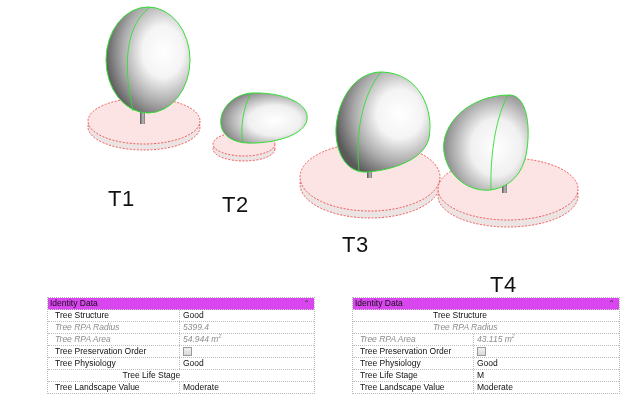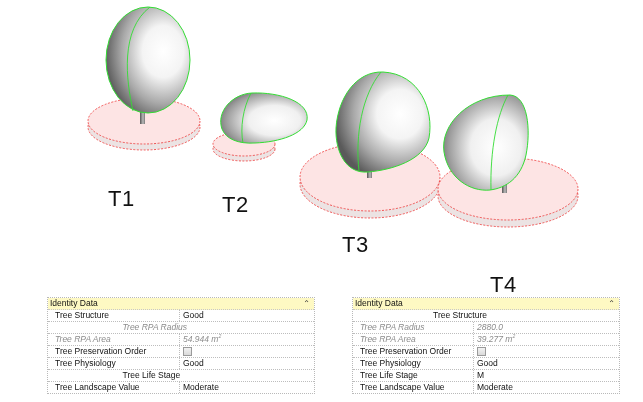--- a/index.html
+++ b/index.html
@@ -13,21 +13,21 @@
       position: absolute; font-family: "Liberation Sans", sans-serif;
       font-size: 22px; color: #111; letter-spacing: 0.5px;
     }
     .panel {
       position: absolute; top: 297px; width: 266px;
       border: 1px dotted #b9b9b9;
       font-family: "Liberation Sans", sans-serif; font-size: 8.5px;
       color: #111; background: #fff;
     }
     .panel-header {
-      height: 11px; line-height: 11px; background: #fef9c3;
+      height: 11px; line-height: 11px; background: #d946ef;
       padding-left: 2px; position: relative; font-weight: normal;
       border-bottom: 1px dotted #c8c8c8;
     }
     .collapse-icon {
       position: absolute; right: 4px; top: 0; font-size: 8px; color: #333;
     }
     .row {
       display: flex; height: 11px; line-height: 11px;
       border-bottom: 1px dotted #bdbdbd;
       justify-content: center;
@@ -127,20 +127,21 @@
   <div class="panel-header">
     <span>Identity Data</span>
     <span class="collapse-icon">⌃</span>
   </div>
   <div class="row">
     <div class="cell-label" style="width:131px;">Tree Structure</div>
     <div class="cell-value" style="flex:1;">Good</div>
   </div>
   <div class="row readonly">
     <div class="cell-label" style="width:131px;">Tree RPA Radius</div>
+    <div class="cell-value" style="flex:1;">5399.4</div>
   </div>
   <div class="row readonly">
     <div class="cell-label" style="width:131px;">Tree RPA Area</div>
     <div class="cell-value" style="flex:1;"><span>54.944 m</span><sup>2</sup></div>
   </div>
   <div class="row">
     <div class="cell-label" style="width:131px;">Tree Preservation Order</div>
     <div class="cell-value" style="flex:1;"><span class="checkbox"></span></div>
   </div>
   <div class="row">
@@ -159,25 +160,24 @@
 <div class="panel" style="left:352px;">
   <div class="panel-header">
     <span>Identity Data</span>
     <span class="collapse-icon">⌃</span>
   </div>
   <div class="row">
     <div class="cell-label" style="width:120px;">Tree Structure</div>
   </div>
   <div class="row readonly">
     <div class="cell-label" style="width:120px;">Tree RPA Radius</div>
-    <div class="cell-value" style="flex:1;">2880.0</div>
   </div>
   <div class="row readonly">
     <div class="cell-label" style="width:120px;">Tree RPA Area</div>
-    <div class="cell-value" style="flex:1;"><span>39.277 m</span><sup>2</sup></div>
+    <div class="cell-value" style="flex:1;"><span>43.115 m</span><sup>2</sup></div>
   </div>
   <div class="row">
     <div class="cell-label" style="width:120px;">Tree Preservation Order</div>
     <div class="cell-value" style="flex:1;"><span class="checkbox"></span></div>
   </div>
   <div class="row">
     <div class="cell-label" style="width:120px;">Tree Physiology</div>
     <div class="cell-value" style="flex:1;">Good</div>
   </div>
   <div class="row">

